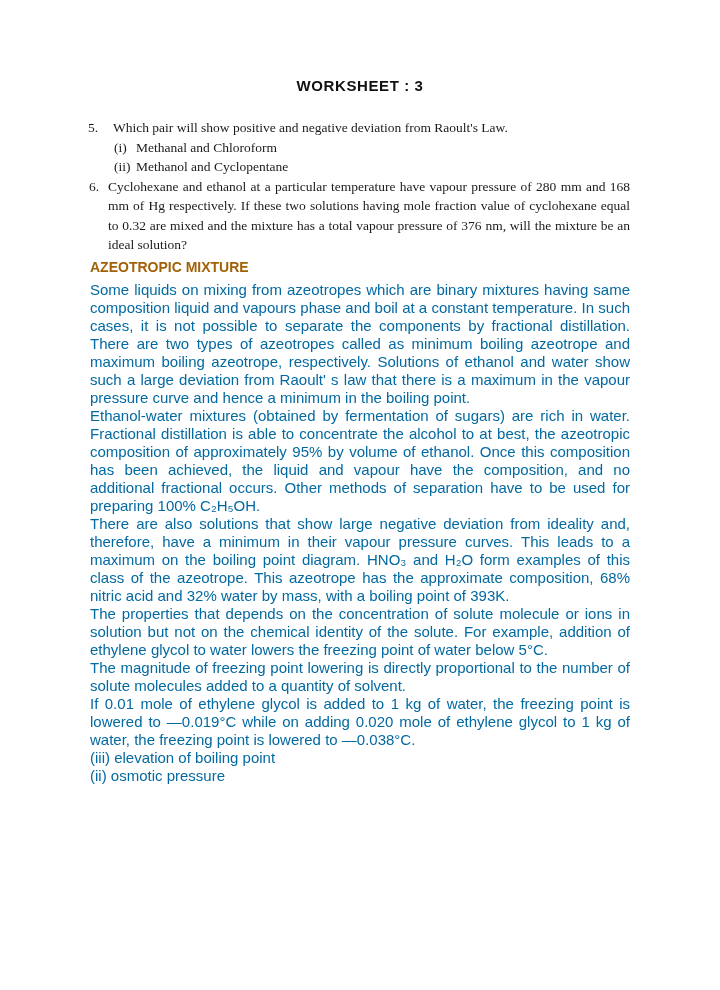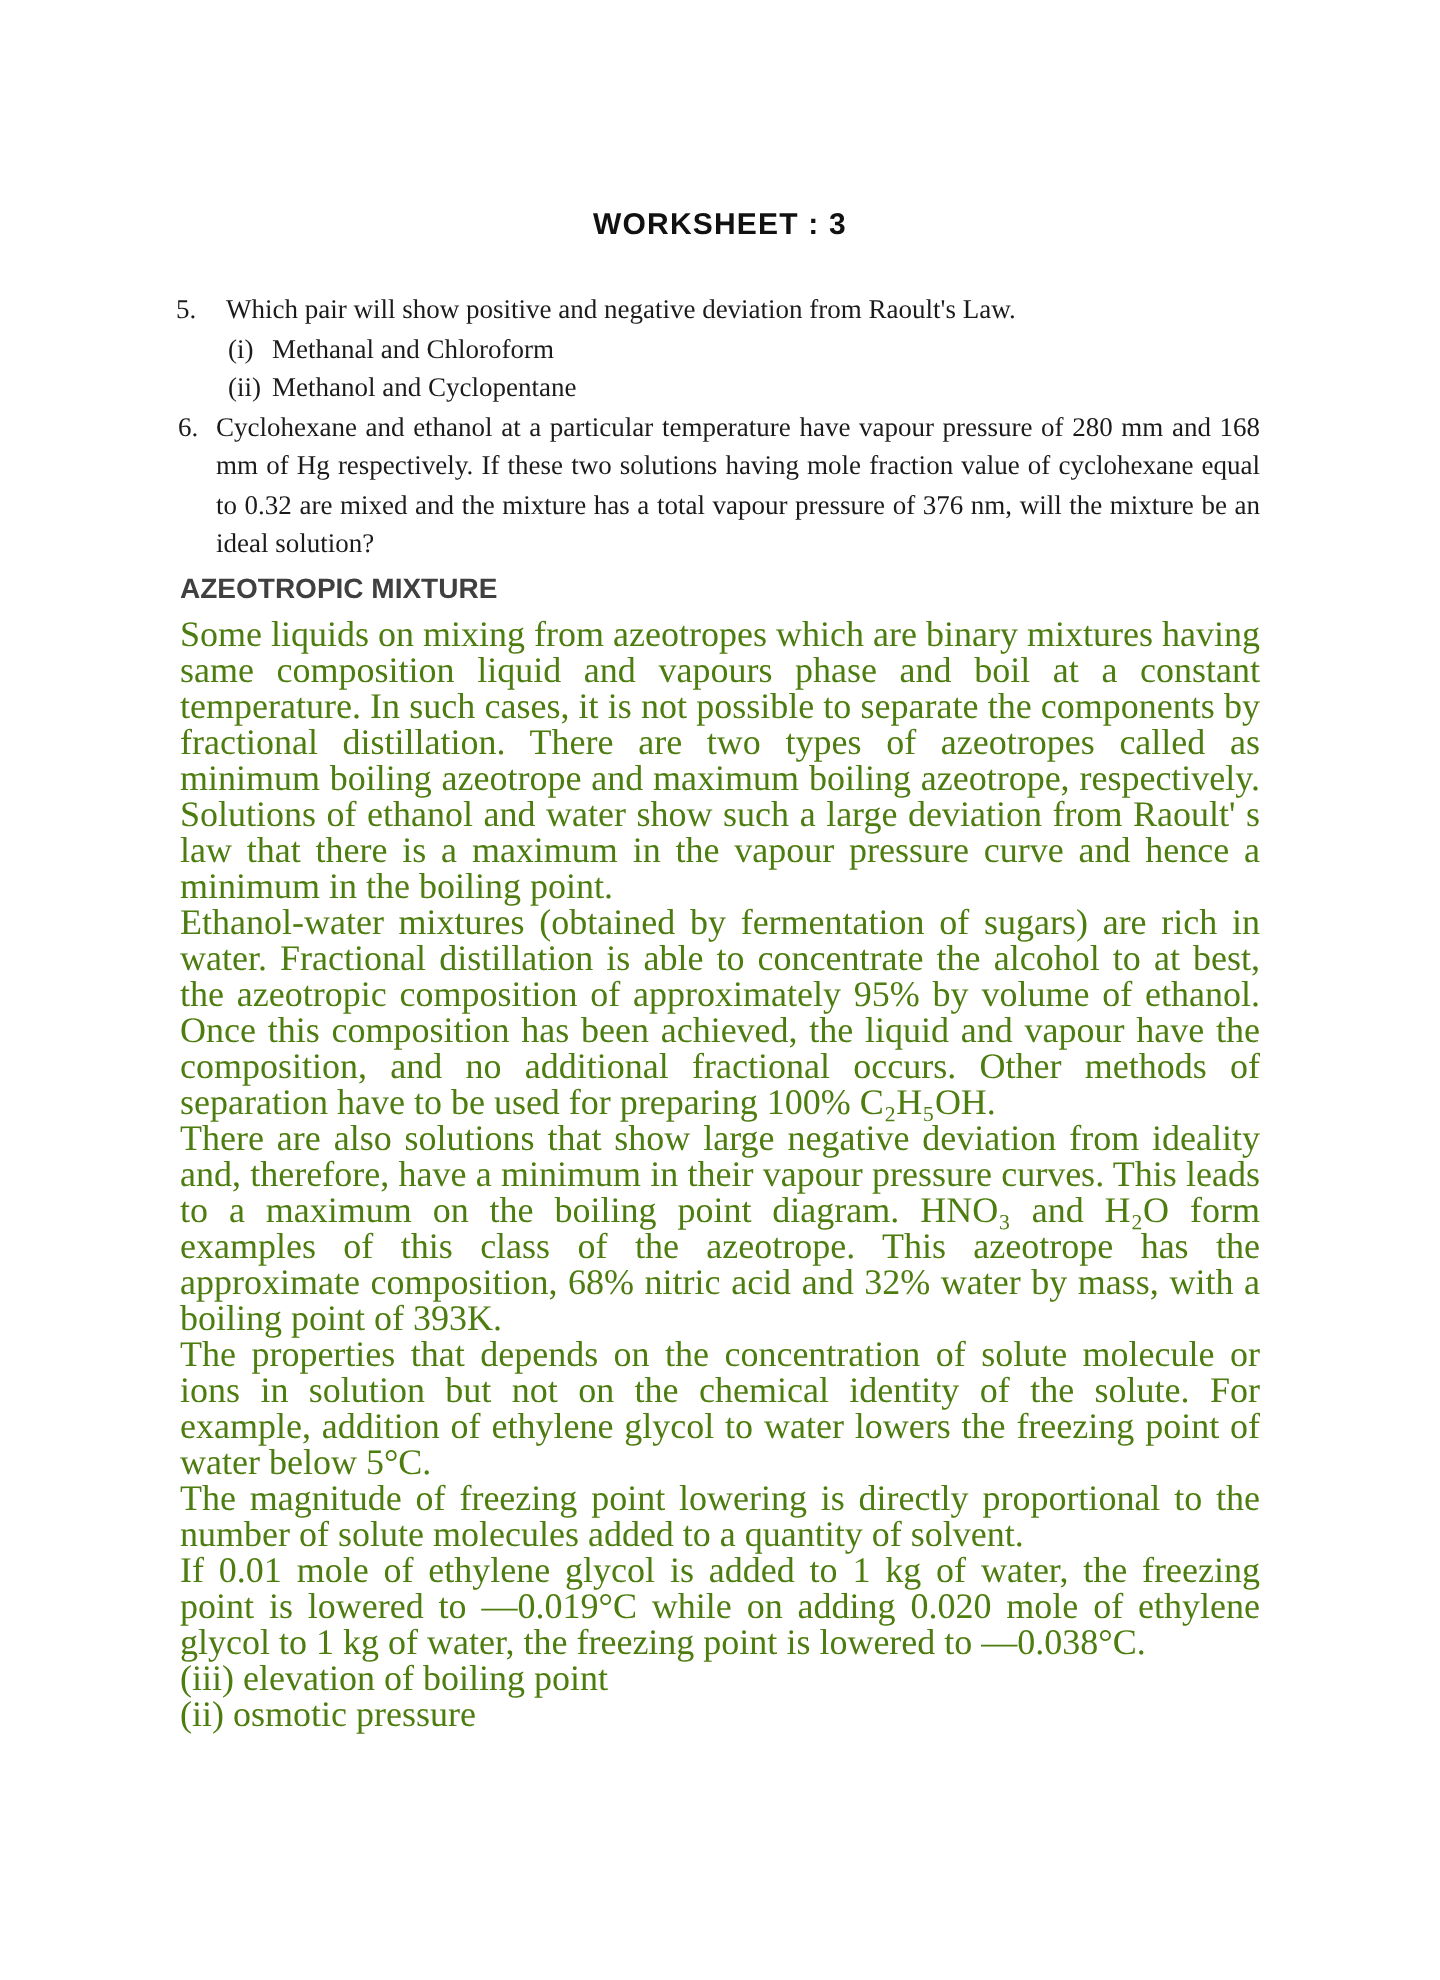--- a/index.html
+++ b/index.html
@@ -13,21 +13,21 @@
     height: 990px;
     margin: 0 auto;
     background: #ffffff;
     box-sizing: border-box;
     padding: 0 90px;
     overflow: hidden;
     font-family: "Liberation Sans", sans-serif;
     color: #2e2e2e;
   }
   .doc-title {
-    padding-top: 104px;
+    padding-top: 77px;
     text-align: center;
     font-family: "Liberation Sans", sans-serif;
     font-weight: bold;
     font-size: 15px;
     letter-spacing: 0.6px;
     color: #111111;
   }
   
   .questions {
     margin-top: 24px;
@@ -58,32 +58,32 @@
   .subitem .smark {
     position: absolute;
     left: 0;
     top: 0;
   }
   
   .sec-heading {
     font-family: "Liberation Sans", sans-serif;
     font-weight: bold;
     font-size: 14px;
-    color: #404040;
+    color: #a16207;
     margin: 4px 0 6px 0;
   }
   .sec-heading.spaced {
     margin: 10px 0 9px 0;
   }
   
   .body-text {
-    font-family: Liberation Serif, serif;
-    font-size: 18px;
+    font-family: Liberation Sans, sans-serif;
+    font-size: 15px;
     line-height: 18px;
-    color: #4d7c0f;
+    color: #0369a1;
   }
   p.para {
     margin: 0;
     text-align: justify;
   }
   .plain-line {
     margin: 0;
   }
 </style>
 </head>

